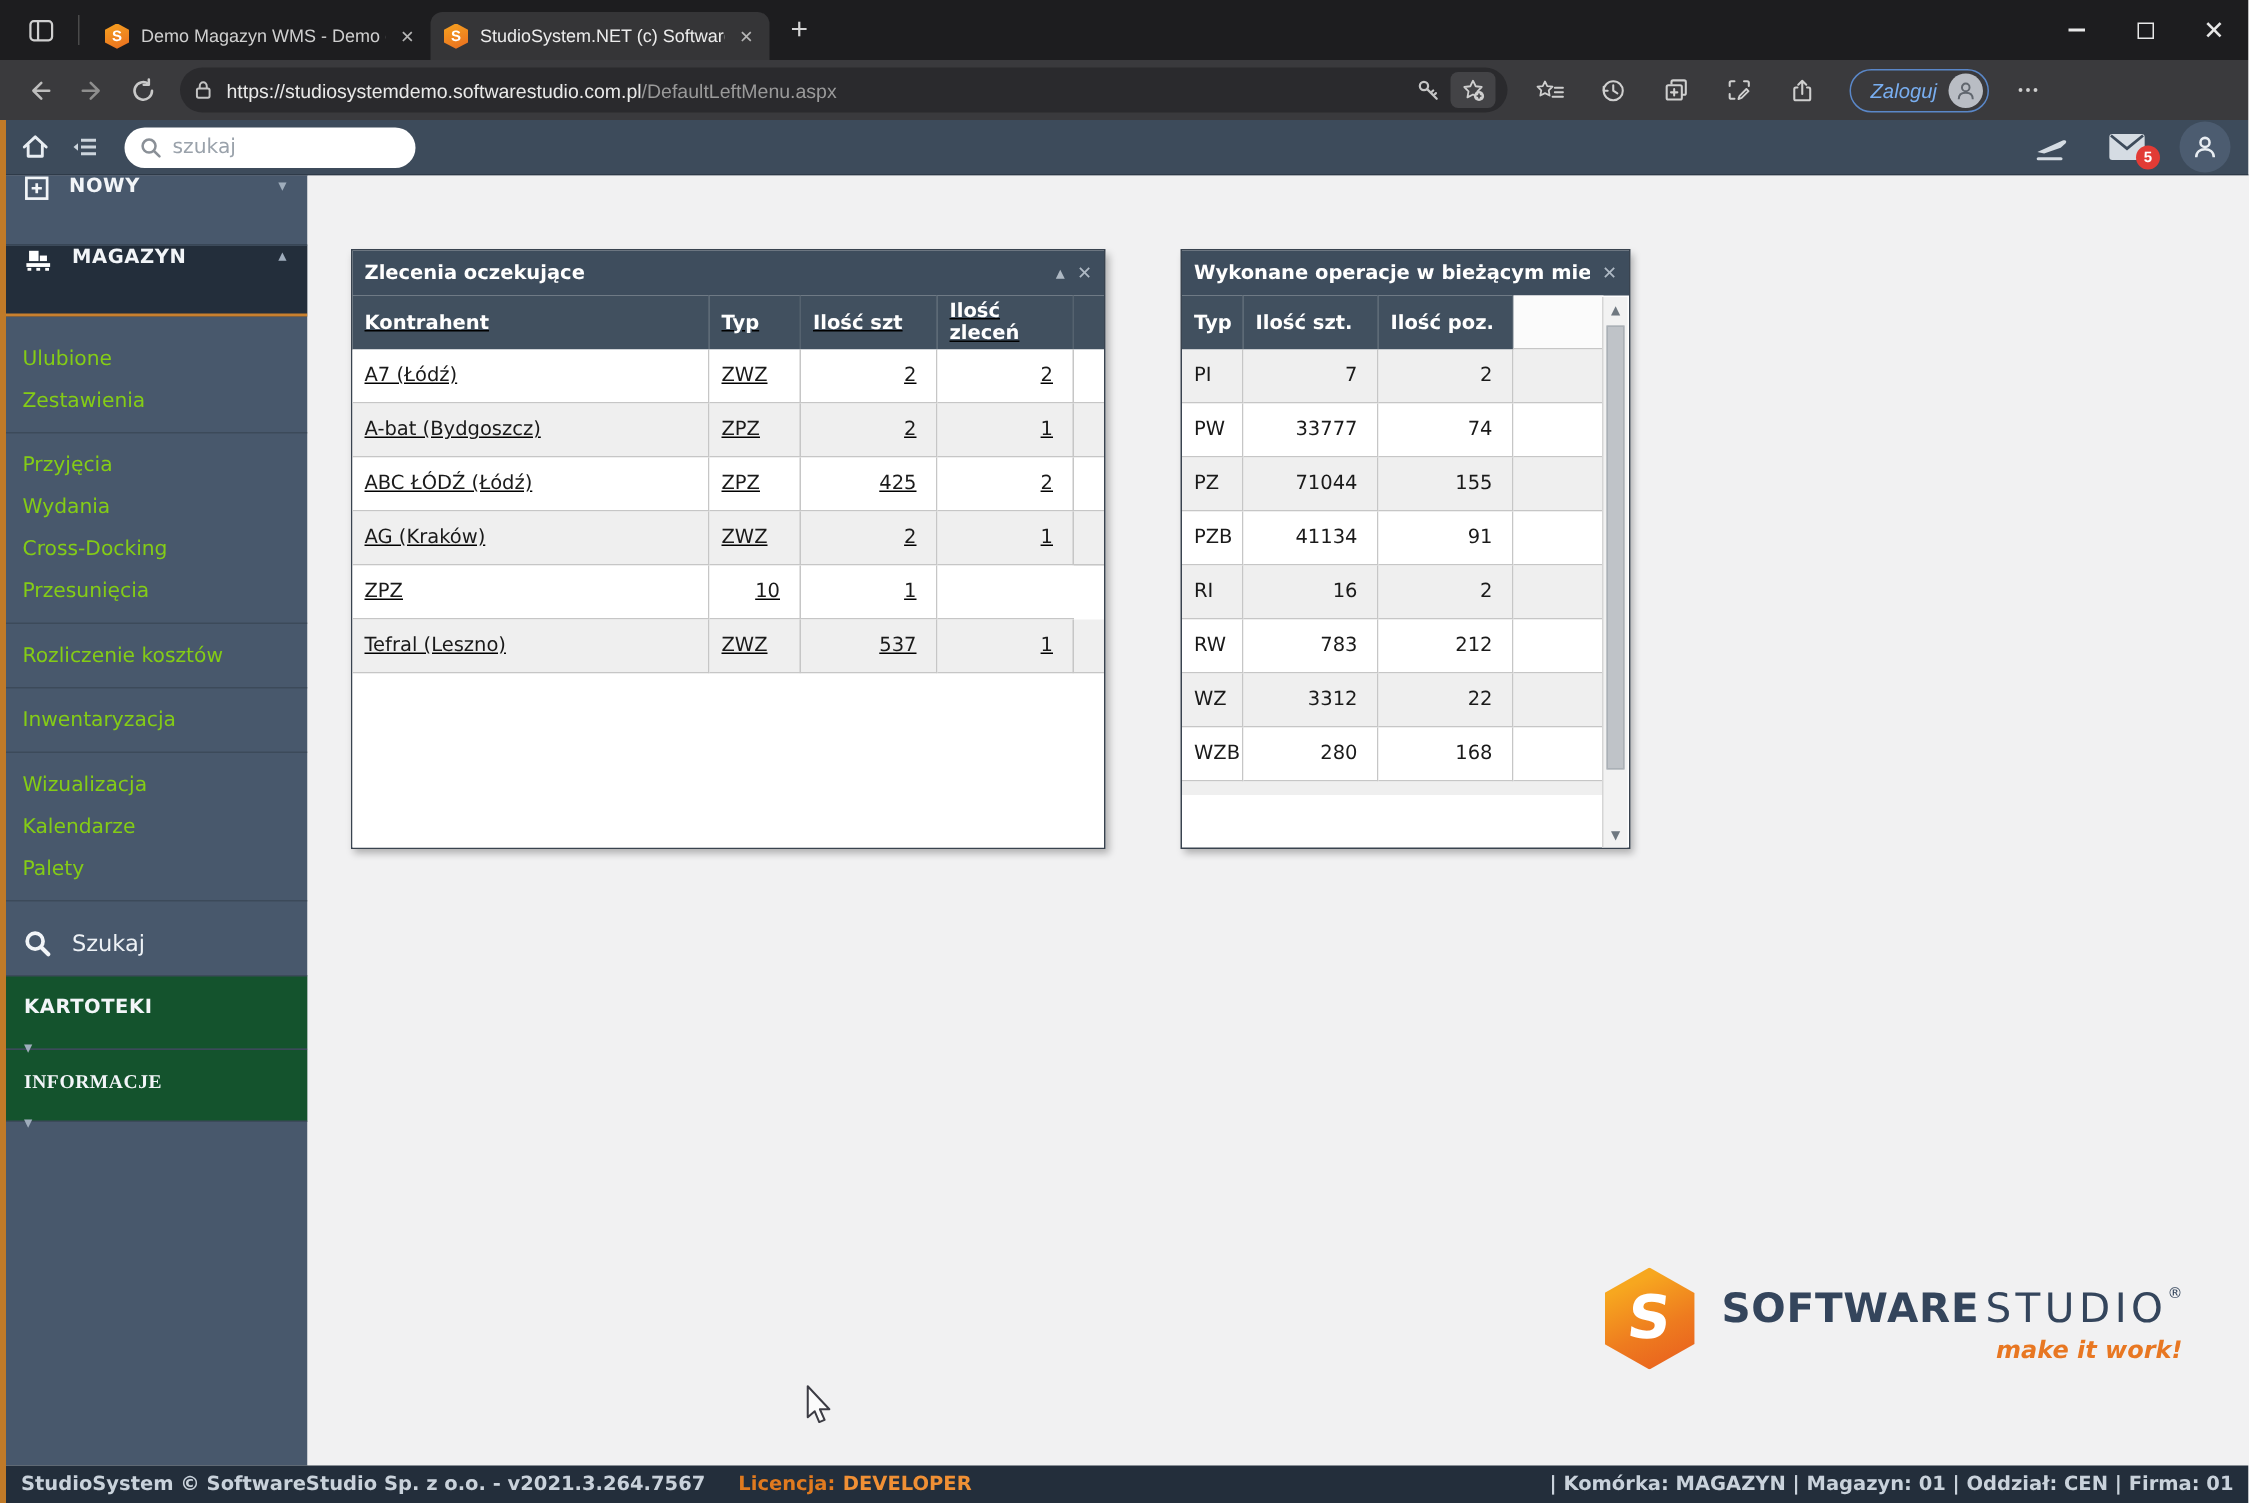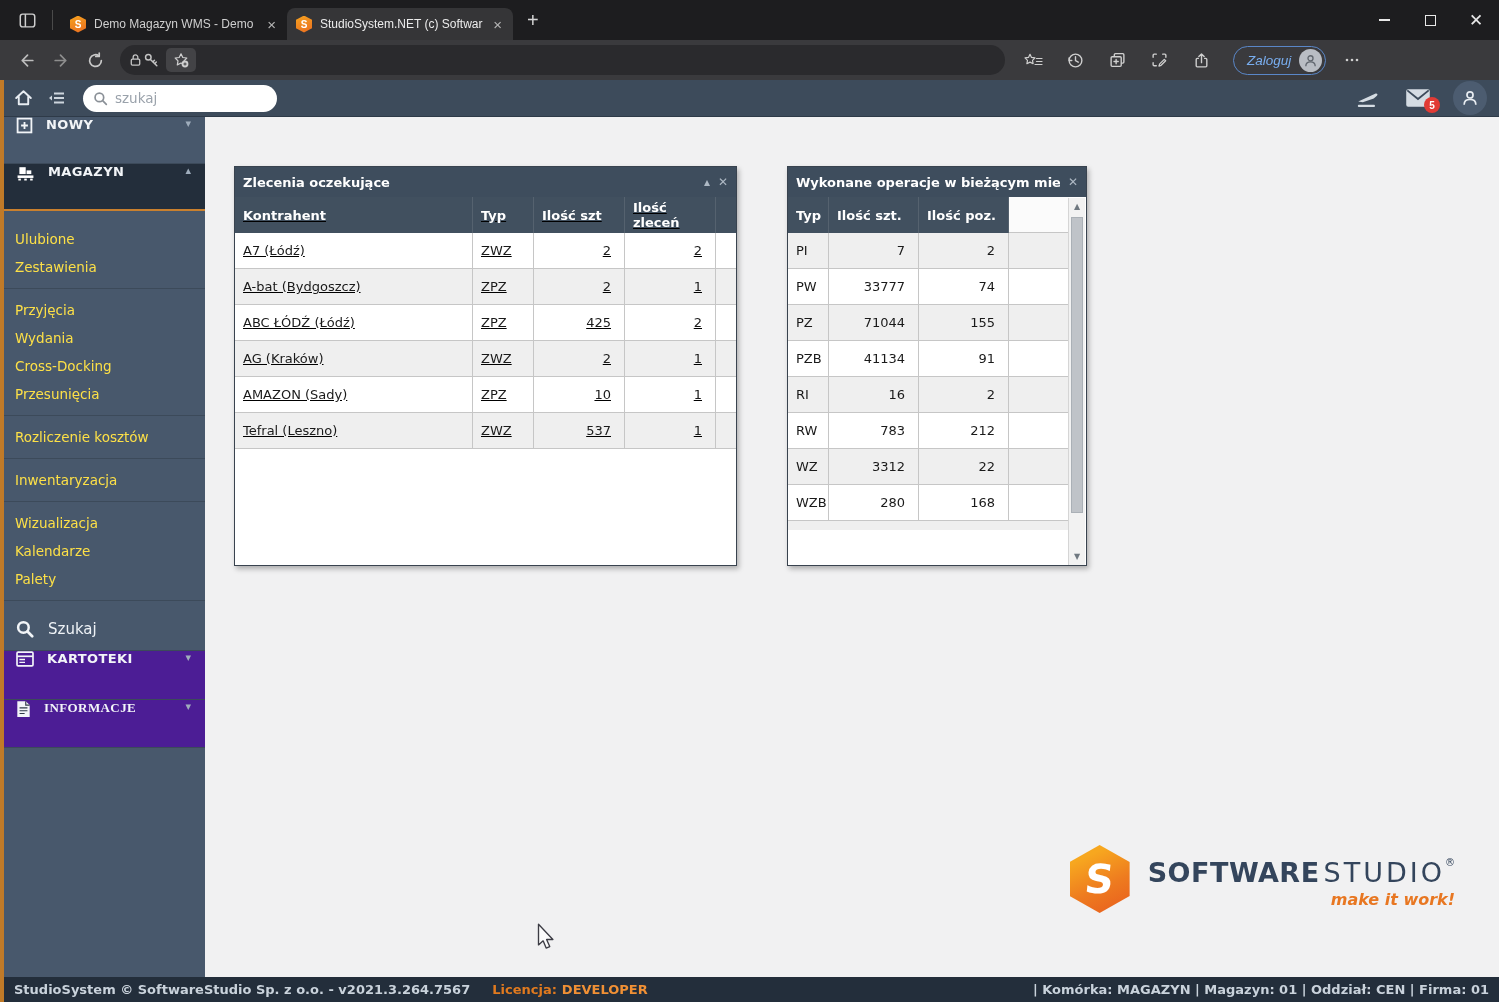--- a/index.html
+++ b/index.html
@@ -53,23 +53,23 @@
 
   
   .orange-strip { position:absolute; left:0; top:80px; width:4px; height:922px; background:#c07a28; z-index:30; }
 
   
   .sidebar { position:absolute; left:0; top:117px; width:205px; height:860px; background:#48586c; color:#eef2f6; font-family:"DejaVu Sans", sans-serif; }
   .side-section { height:46px; display:flex; align-items:flex-start; padding:0 14px 0 16px; gap:13px; }
   .side-section .s-label { flex:1; font-size:13px; font-weight:bold; letter-spacing:.4px; color:#f2f5f8; }
   .chev { color:#9fadbc; font-size:11px; }
   .sec-magazyn { height:48px; background:#232e3b; border-top:1px solid #3c4a5a; border-bottom:2px solid #c9802e; }
-  .sec-dark { height:49px; background:#4c1d95; border-top:1px solid #3c4a5a; }
+  .sec-dark { height:49px; background:#14532d; border-top:1px solid #3c4a5a;flex-direction:column; }
   .submenu { padding-top:14px; }
-  .sub-item { height:28px; display:flex; align-items:center; padding-left:15px; font-size:13.5px; color:#fde047; }
+  .sub-item { height:28px; display:flex; align-items:center; padding-left:15px; font-size:13.5px; color:#84cc16; }
   .sep { border-top:1px solid #3c4a5a; margin:7px 0; }
   .search-item { height:42px; display:flex; align-items:center; gap:14px; padding-left:16px; font-size:15px; }
   .inf-bottom { border-bottom:1px solid #3c4a5a;font-family:Liberation Serif, serif; }
 
   
   .main { position:absolute; left:205px; top:117px; width:1294px; height:860px; background:#f1f1f2; }
 
   .widget { position:absolute; background:#fff; border:1px solid #39434f; box-shadow:2px 3px 5px rgba(0,0,0,.28); display:flex; flex-direction:column; font-family:"DejaVu Sans", sans-serif; }
   .wtitle { height:30px; flex:none; background:#3e4d5d; color:#fff; display:flex; align-items:center; padding:0 8px; font-size:13px; font-weight:bold; }
   .wtitle .wt-text { flex:1; white-space:nowrap; overflow:hidden; }
@@ -171,20 +171,21 @@
     <svg width="17" height="17" viewBox="0 0 16 16">
         <path d="M13.5,8 A5.5,5.5 0 1 1 11.2,3.6" fill="none" stroke="#c9c9c9" stroke-width="1.6" stroke-linecap="round"></path>
         <path d="M11.5,1 L11.5,4.2 L8.3,4.2" fill="none" stroke="#c9c9c9" stroke-width="1.6" stroke-linecap="round" stroke-linejoin="round"></path>
       </svg>
   </div>
   <div class="addr">
     <svg width="15" height="16" viewBox="0 0 16 16">
         <rect x="3.5" y="7" width="9" height="6.5" rx="1.2" fill="none" stroke="#c4c4c4" stroke-width="1.4"></rect>
         <path d="M5.5,7 V5.3 A2.5,2.8 0 0 1 10.5,5.3 V7" fill="none" stroke="#c4c4c4" stroke-width="1.4"></path>
       </svg>
+    <div class="url"><span class="host">https://studiosystemdemo.softwarestudio.com.pl</span><span class="path">/DefaultLeftMenu.aspx</span></div>
     <div class="addr-right">
       <svg width="17" height="17" viewBox="0 0 16 16">
           <circle cx="5" cy="5" r="2.6" fill="none" stroke="#c4c4c4" stroke-width="1.4"></circle>
           <path d="M7,7 L13,13 M11,11 L12.5,9.5 M9.3,9.3 L10.8,7.8" fill="none" stroke="#c4c4c4" stroke-width="1.4" stroke-linecap="round"></path>
         </svg>
       <div class="staradd-box">
         <svg width="16" height="16" viewBox="0 0 16 16">
             <path d="M8 1.8 L9.8 5.5 13.8 6 11 8.9 11.7 12.9 8 11 4.3 12.9 5 8.9 2.2 6 6.2 5.5 Z" fill="none" stroke="#cfcfcf" stroke-width="1.2" stroke-linejoin="round"></path>
             <circle cx="12" cy="12" r="3.4" fill="#cfcfcf"></circle>
             <path d="M12,10.4 V13.6 M10.4,12 H13.6" stroke="#434346" stroke-width="1.1"></path>
@@ -393,21 +394,20 @@
       <div class="c"></div>
     </div>
     <div class="grid-row row-odd">
       <div class="c">AG (Kraków)</div>
       <div class="c">ZWZ</div>
       <div class="c num">2</div>
       <div class="c num">1</div>
       <div class="c"></div>
     </div>
     <div class="grid-row row-even">
-      <div class="c">AMAZON (Sady)</div>
       <div class="c">ZPZ</div>
       <div class="c num">10</div>
       <div class="c num">1</div>
       <div class="c"></div>
     </div>
     <div class="grid-row row-odd">
       <div class="c">Tefral (Leszno)</div>
       <div class="c">ZWZ</div>
       <div class="c num">537</div>
       <div class="c num">1</div>

